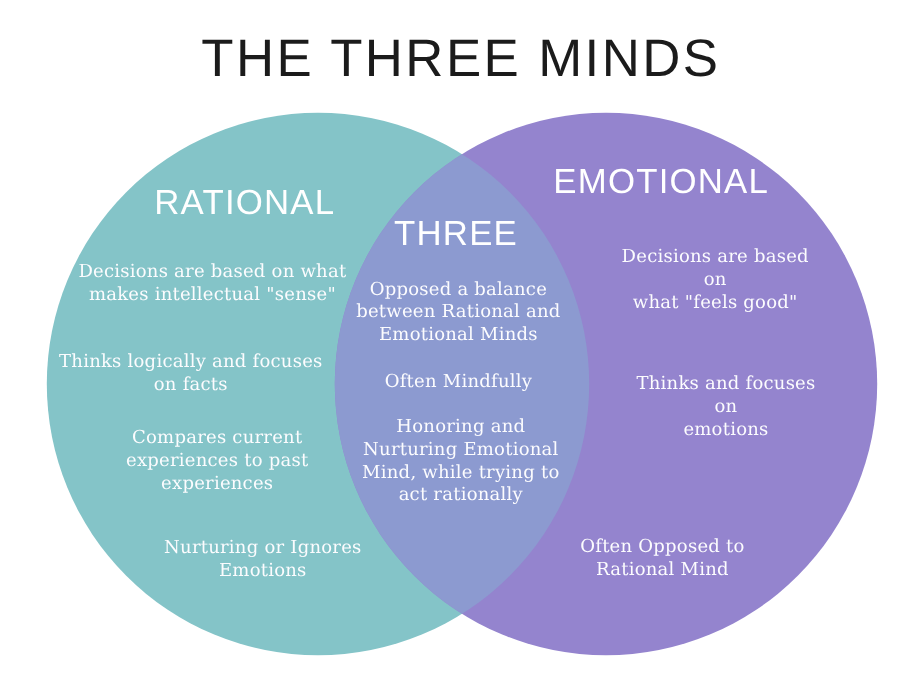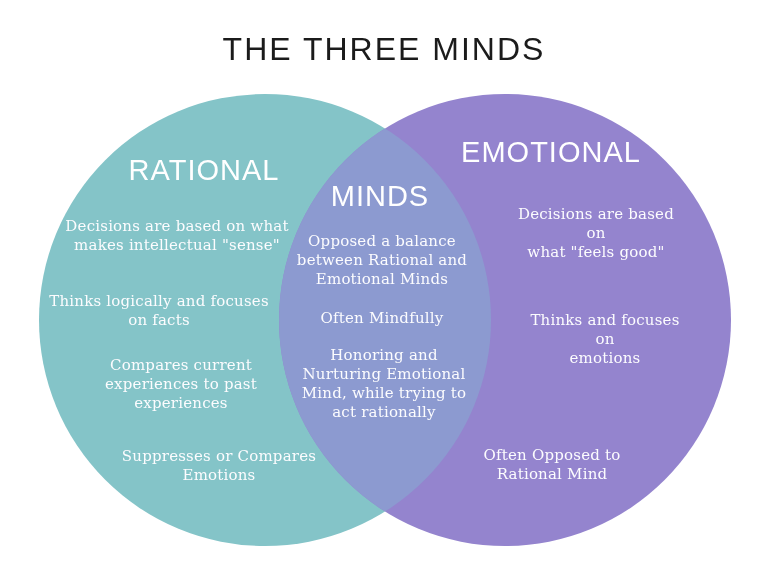--- a/index.html
+++ b/index.html
@@ -17,21 +17,21 @@
     font-family: "Liberation Sans", sans-serif;
   }
   .title {
     position: absolute;
     left: 384px;
     top: 49px;
     transform: translate(-50%, -50%);
     margin: 0;
     font-family: "Liberation Sans", sans-serif;
     font-weight: 400;
-    font-size: 32px;
+    font-size: 44px;
     letter-spacing: 2px;
     color: #1b1b1b;
     white-space: nowrap;
   }
   svg.venn {
     position: absolute;
     left: 0;
     top: 0;
   }
   .label {
@@ -74,24 +74,24 @@
   </svg>
 
   <div class="label hdr" style="left:204px; top:170px;">RATIONAL</div>
   <div class="label item" style="left:177px; top:236px;">Decisions are based on what
 makes intellectual "sense"</div>
   <div class="label item" style="left:159px; top:311px;">Thinks logically and focuses
 on facts</div>
   <div class="label item" style="left:181px; top:384px;">Compares current
 experiences to past
 experiences</div>
-  <div class="label item" style="left:219px; top:466px;">Suppresses or Compares
+  <div class="label item" style="left:219px; top:466px;">Nurturing or Ignores
 Emotions</div>
 
-  <div class="label hdr" style="left:380px; top:196px;">MINDS</div>
+  <div class="label hdr" style="left:380px; top:196px;">THREE</div>
   <div class="label item" style="left:382px; top:260px;">Opposed a balance
 between Rational and
 Emotional Minds</div>
   <div class="label item" style="left:382px; top:318px;">Often Mindfully</div>
   <div class="label item" style="left:384px; top:384px;">Honoring and
 Nurturing Emotional
 Mind, while trying to
 act rationally</div>
 
   <div class="label hdr" style="left:551px; top:152px;">EMOTIONAL</div>

